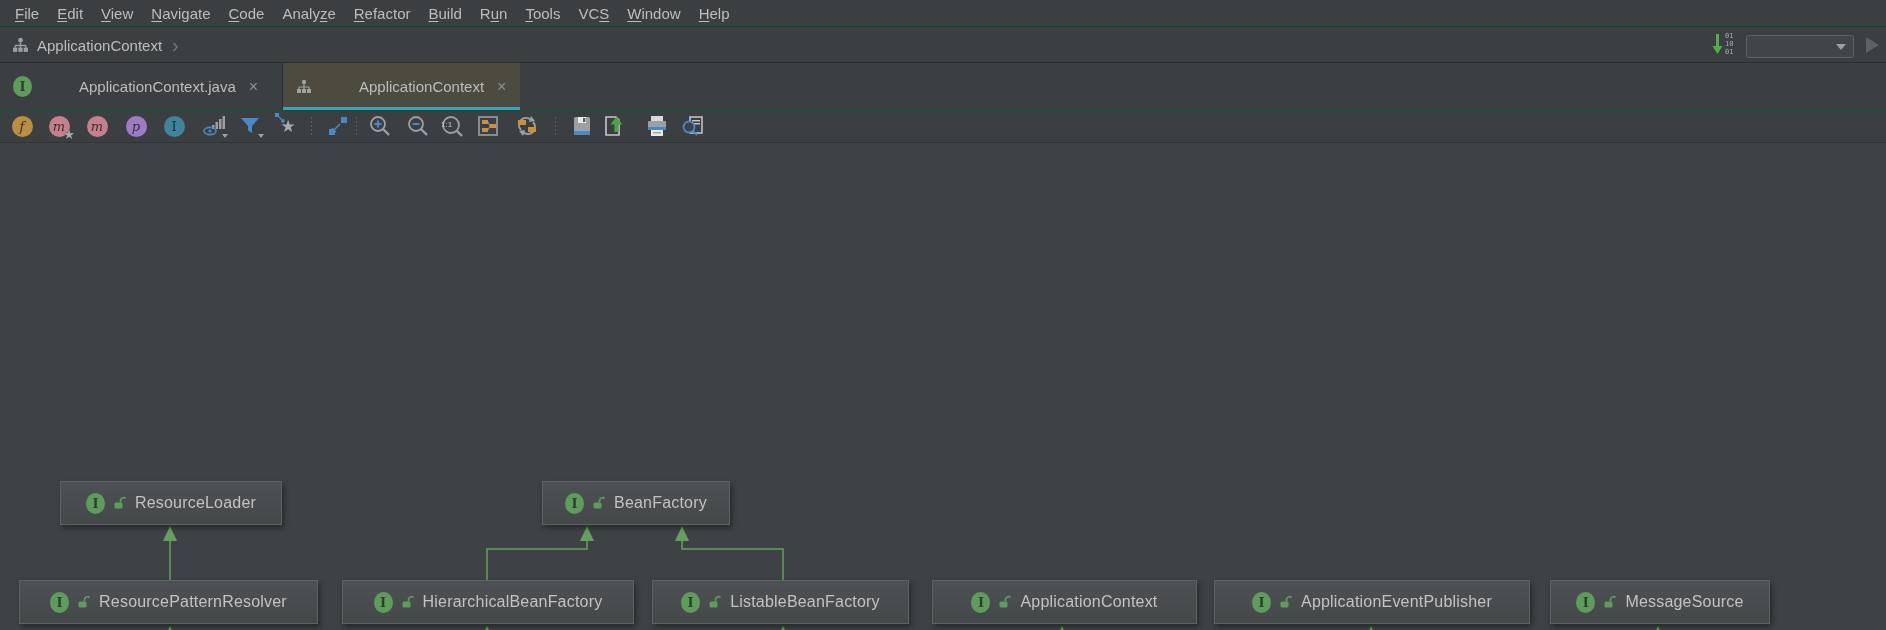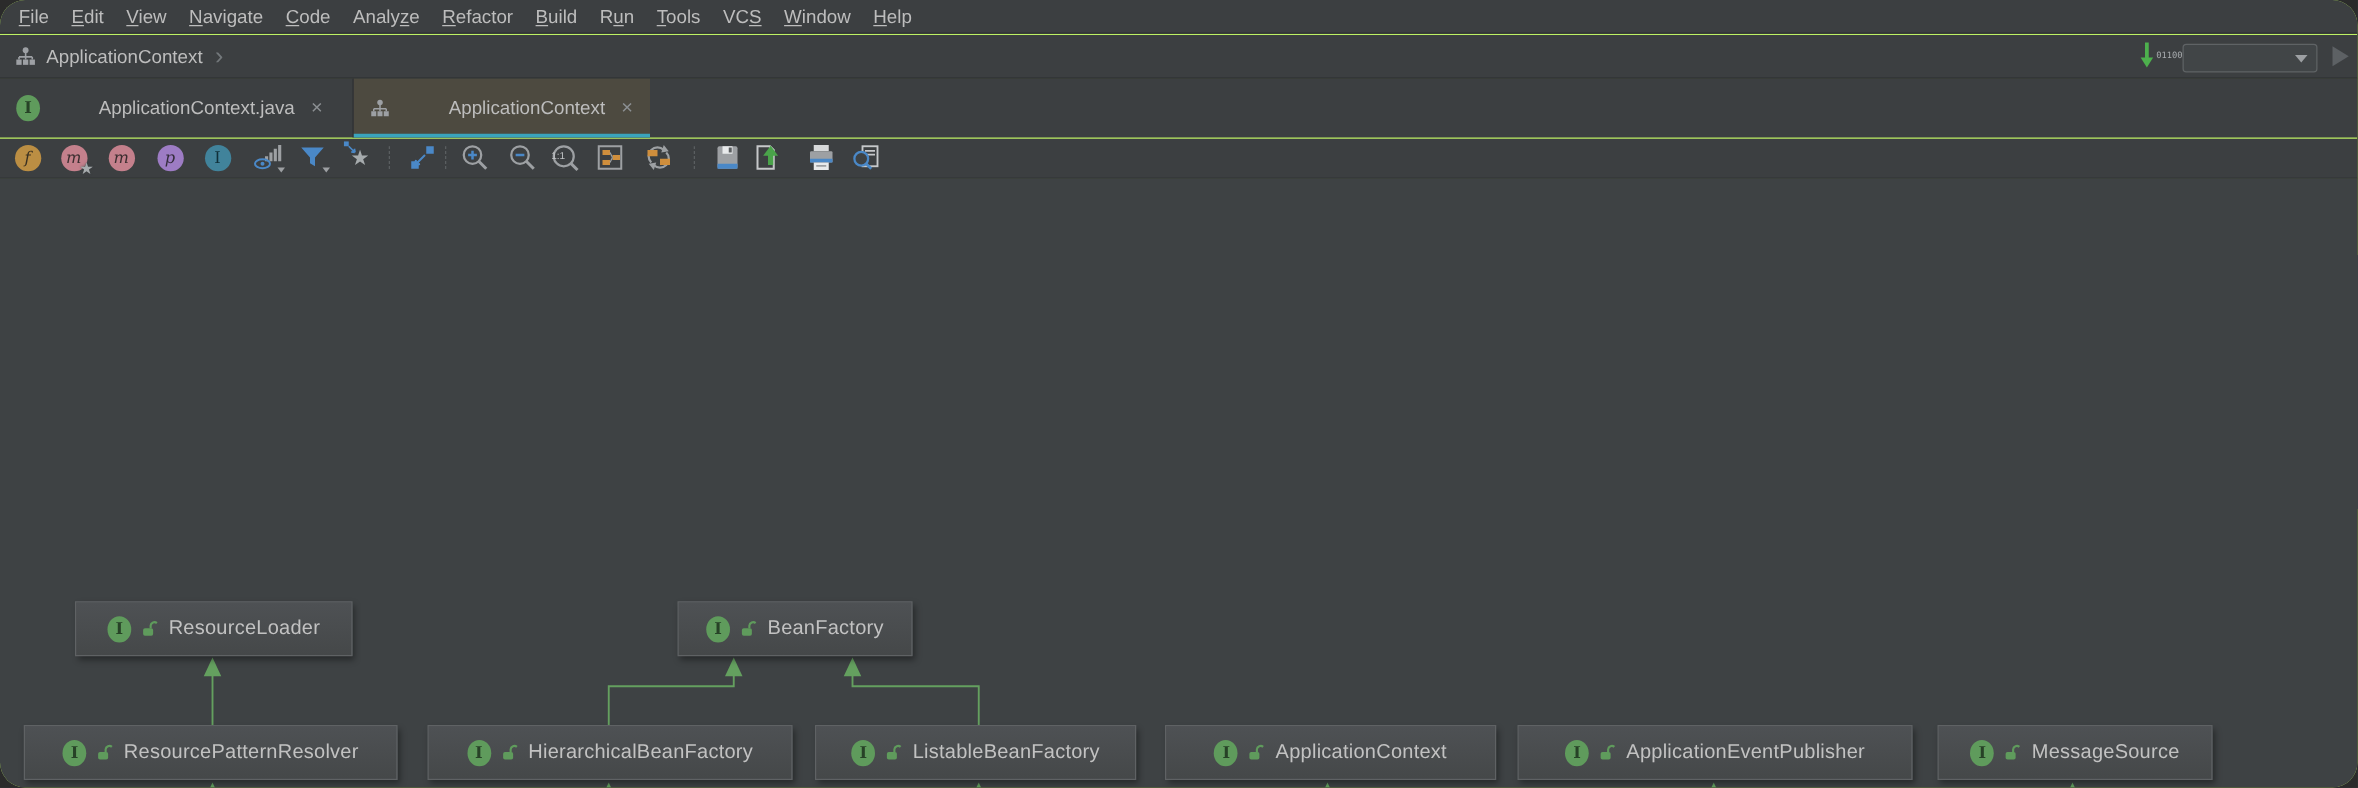--- a/index.html
+++ b/index.html
@@ -1,33 +1,33 @@
 <!DOCTYPE html>
 <html><head>
 <meta charset="utf-8">
 <style>
   html,body{margin:0;padding:0;background:#2b2b2b;}
-  .app{position:relative;width:1886px;height:630px;background:#bef264;
-       font-family:"Liberation Sans",sans-serif;overflow:hidden;color:#bdbdbd;border-radius:20px;}
+  .app{position:relative;width:1886px;height:630px;background:#14532d;
+       font-family:"Liberation Sans",sans-serif;overflow:hidden;color:#bdbdbd;}
 
   
   .menubar{position:absolute;left:0;top:0;width:100%;height:27px;
            display:flex;align-items:center;padding-left:6px;box-sizing:border-box;
            background:#3c3f41;border-bottom:1px solid #2e3133;}
   .menu-item{padding:0 9px;font-size:15px;color:#bdbdbd;cursor:default;white-space:nowrap;}
   .menu-item .mn{text-decoration:underline;text-underline-offset:2px;}
 
   
   .navbar{position:absolute;left:0;top:28px;width:100%;height:34px;background:#3c3f41;
           border-bottom:1px solid #2b2e30;}
   .crumb{position:absolute;left:12px;top:0;height:34px;display:flex;align-items:center;gap:8px;}
   .crumb-label{font-size:15px;color:#bdbdbd;}
   .crumb-chevron{font-size:20px;color:#73787b;line-height:1;margin-left:2px;}
   .bin-icon{position:absolute;left:1712px;top:4px;display:flex;align-items:center;gap:1px;}
-  .bin-digits{display:flex;flex-direction:row;font-family:"DejaVu Sans Mono",monospace;
+  .bin-digits{display:flex;flex-direction:column;font-family:"DejaVu Sans Mono",monospace;
               font-size:7px;line-height:8px;color:#a8acaf;}
   .combo{position:absolute;left:1746px;top:7px;width:106px;height:21px;background:#414547;
          border:1px solid #5f6365;border-radius:3px;}
   .combo .caret{position:absolute;right:7px;top:8px;width:0;height:0;
                 border-left:5px solid transparent;border-right:5px solid transparent;
                 border-top:6px solid #9da0a3;}
   .play{position:absolute;left:1866px;top:9px;width:0;height:0;
         border-top:8px solid transparent;border-bottom:8px solid transparent;
         border-left:13px solid #5d6164;}
 

